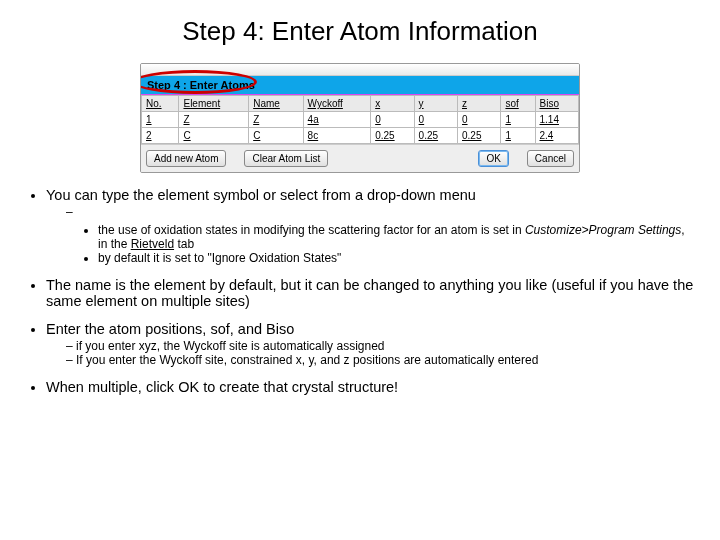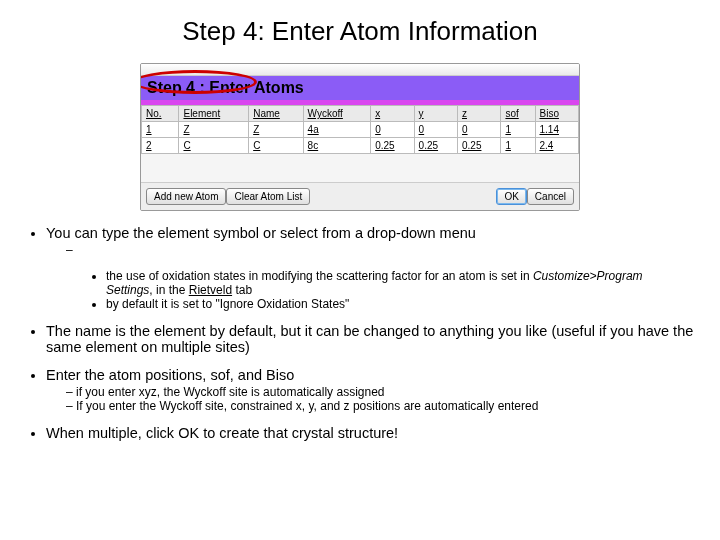--- a/index.html
+++ b/index.html
@@ -28,24 +28,24 @@
     overflow: hidden;
   }
   .topstrip {
     height: 12px;
     background: linear-gradient(#fff,#eaeaea);
     border-bottom: 1px solid #ccc;
   }
   .steptitle {
     position: relative;
     font-weight: bold;
-    font-size: 16px;
+    font-size: 11px;
     padding: 3px 6px;
-    background: #8b5cf6;
-    border-bottom: 5px solid #d946ef;
+    background: #0ea5e9;
+    border-bottom: 1px solid #d946ef;
   }
   .steptitle .circle {
     position: absolute;
     left: -8px; top: -6px;
     width: 124px; height: 24px;
     border: 3px solid #c00;
     border-radius: 50%/50%;
     pointer-events: none;
   }
   table.atoms {
@@ -56,25 +56,24 @@
   }
   table.atoms th, table.atoms td {
     border: 1px solid #bbb;
     padding: 2px 4px;
     text-align: left;
     text-decoration: underline;
   }
   table.atoms th { background: #eaeaea; font-weight: normal; }
   .buttonrow {
     display: flex;
-    gap: 0;
+    gap: 18px;
     padding: 5px;
     background: #eee;
     border-top: 1px solid #ccc;
-    margin-top: 28px;
   }
   .btn {
     font-size: 10px;
     padding: 2px 7px;
     background: linear-gradient(#fff,#e0e0e0);
     border: 1px solid #888;
     border-radius: 3px;
   }
   .btn.ok {
     margin-left: auto;
@@ -82,21 +81,21 @@
     box-shadow: 0 0 0 1px #7ab8ee inset;
   }
   .content {
     font-size: 14.5px;
     padding: 0 22px 10px 22px;
   }
   ul.top { list-style: disc; padding-left: 24px; margin: 0; }
   ul.top > li { margin-bottom: 12px; }
   ul.dash { list-style: none; padding-left: 20px; margin: 2px 0 0 0; font-size: 12px; }
   ul.dash > li::before { content: "–  "; }
-  ul.dot { list-style: disc; padding-left: 28px; margin: 12px; font-size: 12px; }
+  ul.dot { list-style: disc; padding-left: 28px; margin: 4px; font-size: 12px; }
   .u { text-decoration: underline; }
   .i { font-style: italic; }
 </style>
 </head>
 <body>
 
 <div class="title">Step 4: Enter Atom Information</div>
 
 <div class="screenshot">
   <div class="topstrip"></div>

